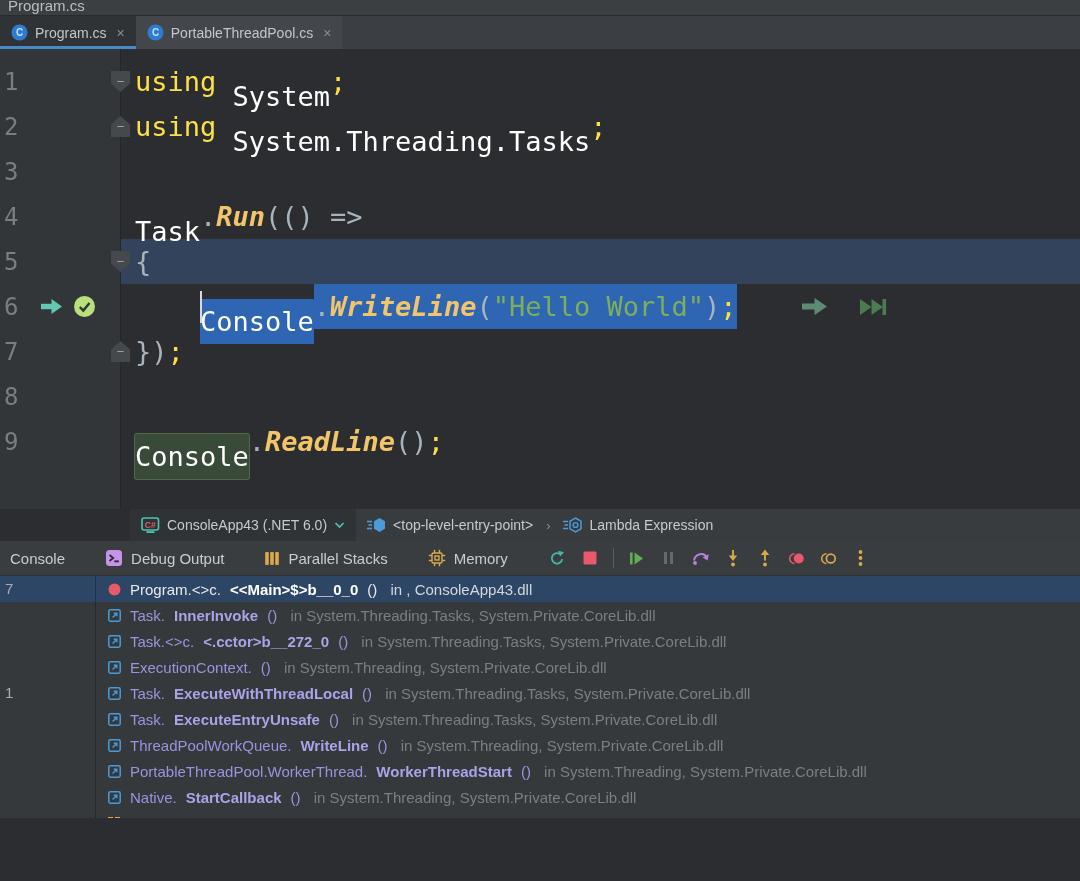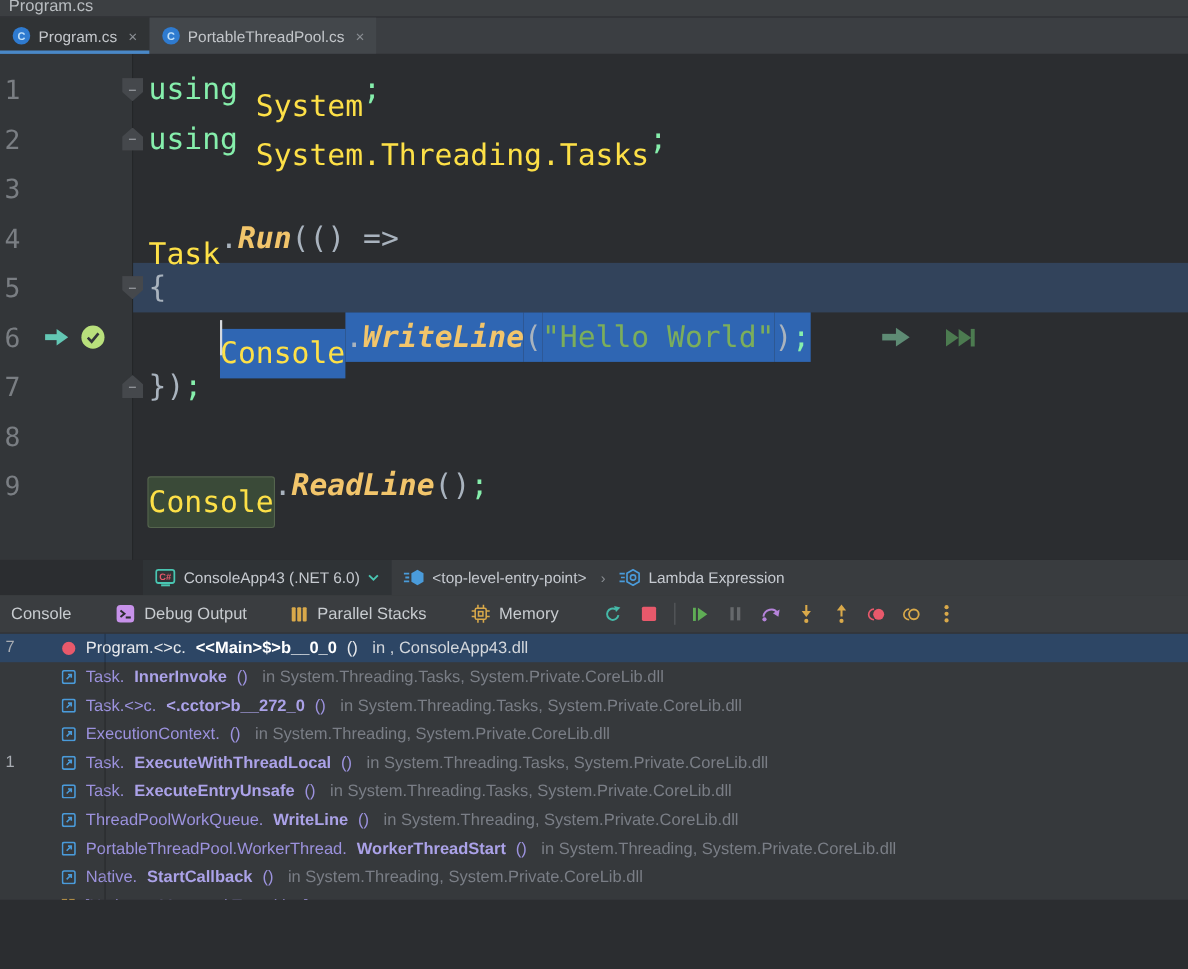--- a/index.html
+++ b/index.html
@@ -31,22 +31,22 @@
         color:#7A7E83;}
   .gutter .icn{margin-left:10px;}
   .fold{position:absolute;left:111px;top:12px;width:19px;height:21px;background:#45484C;z-index:3;
         display:flex;align-items:center;justify-content:center;color:#A2A6AB;font-size:13px;line-height:0;}
   .fold::before{content:"\2212";}
   .fold-down{clip-path:polygon(0 0,100% 0,100% 60%,50% 100%,0 60%);}
   .fold-up{clip-path:polygon(50% 0,100% 40%,100% 100%,0 100%,0 40%);}
   .code{padding-left:15px;display:flex;align-items:center;font-family:"DejaVu Sans Mono",monospace;
         font-size:27px;z-index:2;}
   .tok{line-height:45px;}
-  .tok.kw{color:#86efac;}
-  .tok.id{color:#fde047;margin-top:29px;}
+  .tok.kw{color:#fde047;}
+  .tok.id{color:#ffffff;margin-top:29px;}
   .tok.pun{color:#A9B3BE;}
   .tok.m{color:#F2C56B;font-style:italic;font-weight:bold;}
   .tok.str{color:#7CAE5B;}
   .tok.sel{background:#2F66B3;}
   .tok.hl{background:#3A4A38;box-shadow:0 0 0 1px #55654E;border-radius:2px;}
   .caret{display:inline-block;width:2px;height:32px;background:#D6D9DE;margin-right:-2px;position:relative;z-index:4;}
   .code .icn.inline-dbg{margin-left:30px;}
   .code .icn[data-name="jump-to-statement-icon"]{margin-left:64px;}
 
   
@@ -61,21 +61,21 @@
             border-bottom:1px solid #2F3134;box-sizing:border-box;}
   .dbg-tabs{display:flex;align-items:center;gap:40px;padding-left:10px;}
   .dbg-tab{display:flex;align-items:center;gap:8px;font-size:15px;color:#C8CCD0;}
   .dbg-controls{display:flex;align-items:center;gap:4px;margin-left:36px;}
   .ctrl{width:28px;height:28px;display:flex;align-items:center;justify-content:center;border-radius:3px;}
   .ctrl-divider{width:1px;height:20px;background:#5A5D60;margin:0 5px;}
 
   
   .frames{flex:1;background:#36393C;position:relative;overflow:hidden;}
   .frames .col-sep{position:absolute;left:95px;top:0;bottom:0;width:1px;background:rgba(0,0,0,.28);z-index:3;}
-  .frame-row{height:26px;display:flex;align-items:center;gap:9px;padding-left:56px;font-size:15px;
+  .frame-row{height:26px;display:flex;align-items:center;gap:9px;padding-left:108px;font-size:15px;
              white-space:pre;}
   .frame-row.selected{background:#2D4665;}
   .f-pre{color:#9C92DE;}
   .f-bold{color:#ABA2E8;font-weight:bold;text-align:right;}
   .f-loc{color:#7A7E86;}
   .selected .f-pre{color:#E8EAED;}
   .selected .f-bold{color:#FFFFFF;}
   .selected .f-loc{color:#D3D7DC;}
   .thread-num{position:absolute;left:5px;font-size:15px;color:#A9ADB3;line-height:26px;z-index:4;}
 </style>

